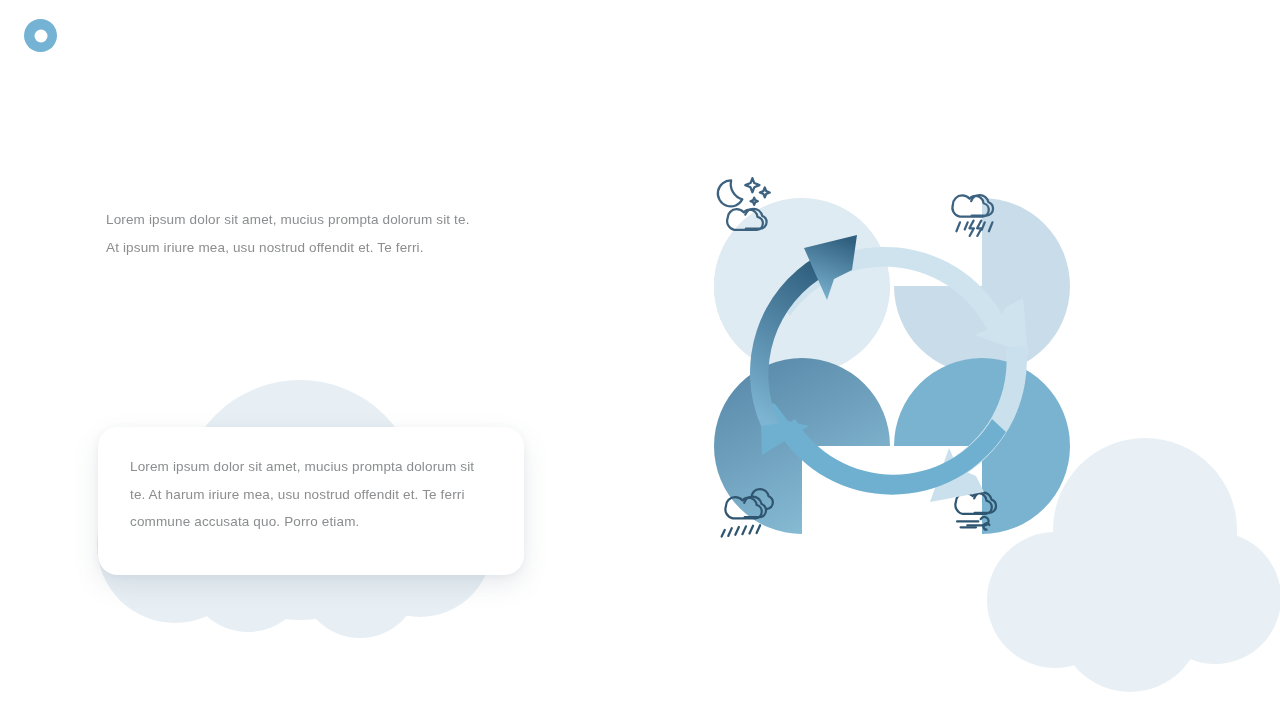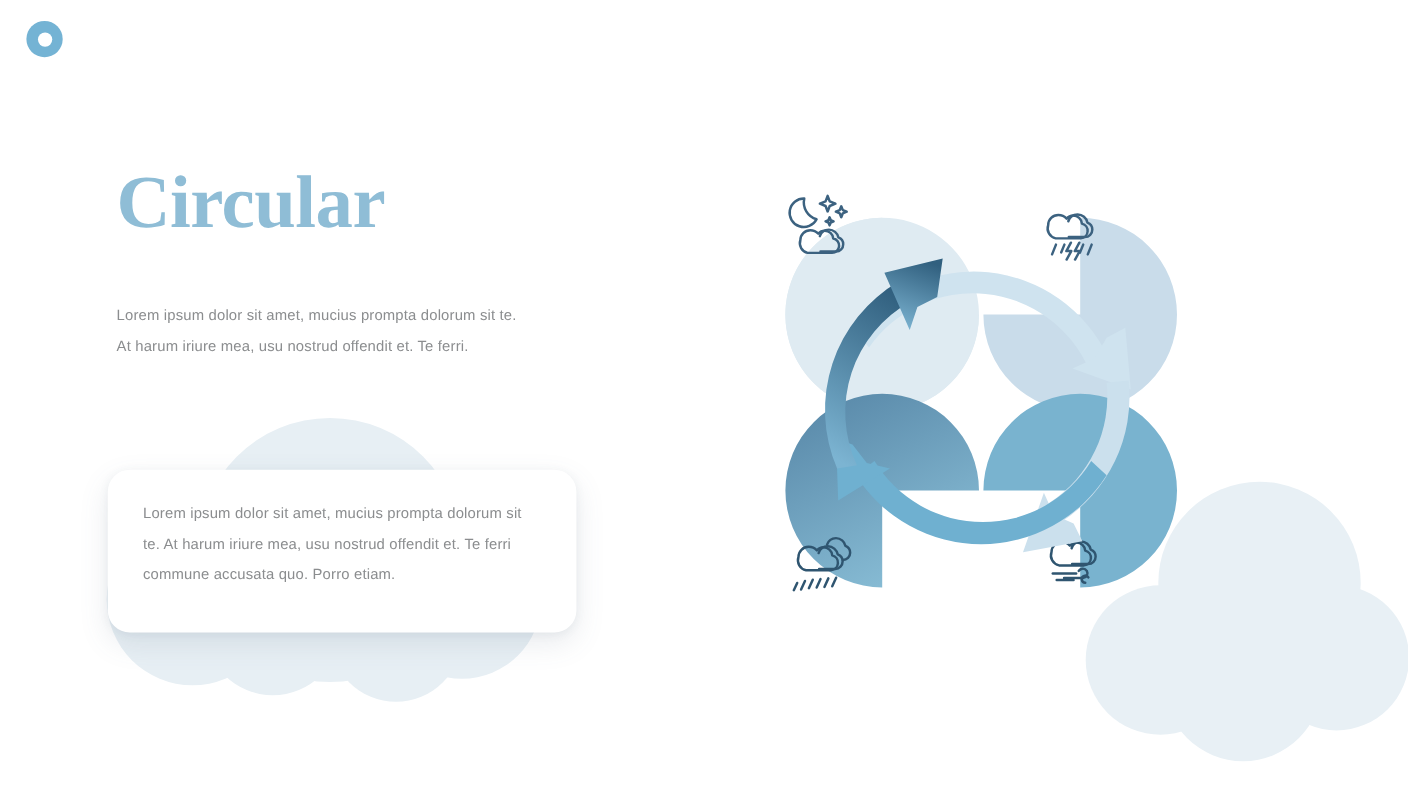--- a/index.html
+++ b/index.html
@@ -132,26 +132,25 @@
       <circle cx="1130" cy="620" r="72"></circle>
       <rect x="1055" y="530" width="180" height="95"></rect>
     </g>
   </svg>
 
   <div id="logo"></div>
 
   <div id="left-col">
 
     <h1 id="title">
-      <span class="line1">Circular</span>
     </h1>
 
     <div id="lead">
       <div>Lorem ipsum dolor sit amet, mucius prompta dolorum sit te.</div>
-      <div>At harum iriure mea, usu nostrud offendit et. Te ferri.</div>
+      <div>At ipsum iriure mea, usu nostrud offendit et. Te ferri.</div>
     </div>
   </div>
 
   <div id="note-card">
     <p>Lorem ipsum dolor sit amet, mucius prompta dolorum sit te. At harum iriure mea, usu nostrud offendit et. Te ferri commune accusata quo. Porro etiam.</p>
   </div>
 
   <div id="diagram">
     <svg viewBox="0 0 560 540" aria-hidden="true">
       <defs>

